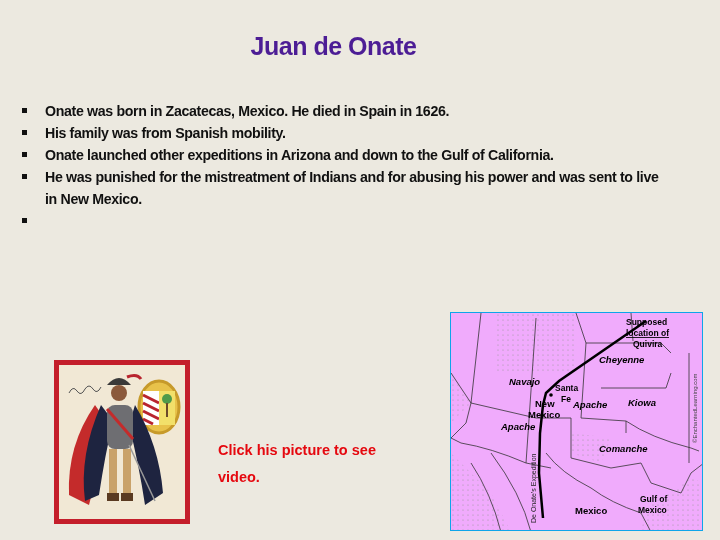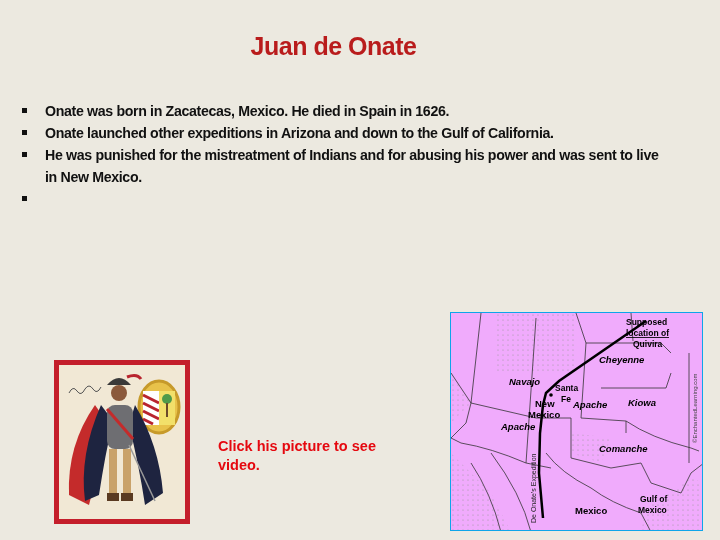--- a/index.html
+++ b/index.html
@@ -3,56 +3,57 @@
 <meta charset="utf-8">
 <style>
   html, body { margin:0; padding:0; }
   body {
     width:720px; height:540px; overflow:hidden; position:relative;
     background:#ECE9E0;
     font-family: "Liberation Sans", "DejaVu Sans", sans-serif;
   }
   .title {
     position:absolute; left:0; top:32px; width:667px; text-align:center;
-    color:#b91c1c; font-weight:bold; font-size:25px; letter-spacing:-0.5px;
+    color:#4c1d95; font-weight:bold; font-size:25px; letter-spacing:-0.5px;
   }
   .bullets {
     position:absolute; left:16px; top:96px; width:680px; margin:4px; padding:0;
     list-style:none;
   }
   .bullets li {
     position:relative; padding-left:25px;
     font-size:14.2px; font-weight:bold; color:#111; line-height:22px;
     letter-spacing:-0.35px;
   }
   .bullets li .bullet {
     position:absolute; left:2px; top:8px; width:5px; height:5px; background:#111;
   }
   .portrait {
     position:absolute; left:54px; top:360px; width:136px; height:164px;
     background:#C41E2B; box-sizing:border-box; padding:5px; cursor:pointer;
   }
   .portrait .inner { width:100%; height:100%; background:#F1E8D5; position:relative; overflow:hidden; }
   .caption {
     position:absolute; left:218px; top:437px; width:190px;
-    color:#E5080F; font-weight:bold; font-size:14.5px; line-height:19px;
+    color:#E5080F; font-weight:bold; font-size:14.5px; line-height:27px;
   }
   .map {
     position:absolute; left:450px; top:312px; width:253px; height:219px;
     background:#f0abfc; border:1px solid #0ea5e9; box-sizing:border-box; overflow:hidden;
   }
   .map svg { position:absolute; left:0; top:0; }
 </style>
 </head>
 <body>
 
 <div class="title">Juan de Onate</div>
 
 <ul class="bullets">
   <li><span class="bullet"></span><span>Onate was born in Zacatecas, Mexico.  He died in Spain in 1626.</span></li>
+  <li><span class="bullet"></span><span>His family was from Spanish mobility.</span></li>
   <li><span class="bullet"></span></li>
   <li><span class="bullet"></span><span>Onate launched other expeditions in Arizona and down to the Gulf of California.</span></li>
   <li style="width:625px"><span class="bullet"></span><span>He was punished for the mistreatment of Indians and for abusing his power and was sent to live in New Mexico.</span></li>
   <li><span class="bullet"></span></li>
 </ul>
 
 <div class="portrait">
   <div class="inner">
     <svg width="126" height="154" viewBox="0 0 126 154">
 

